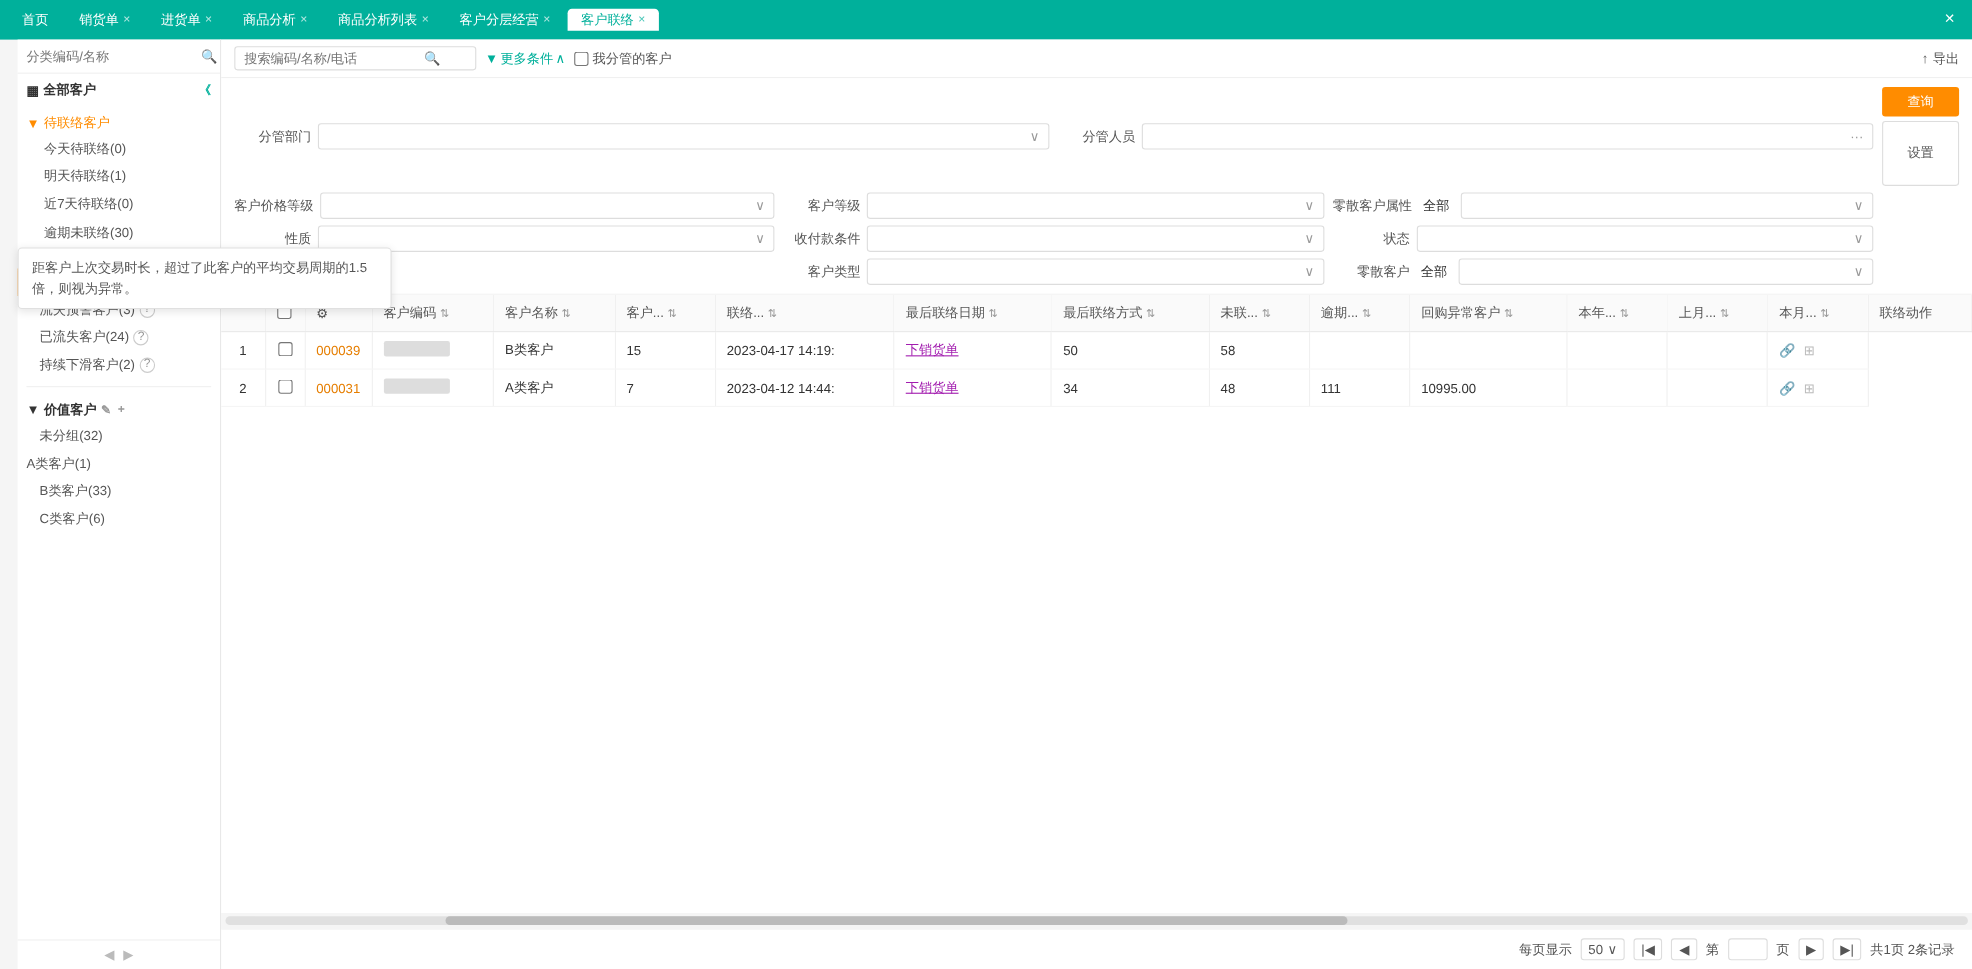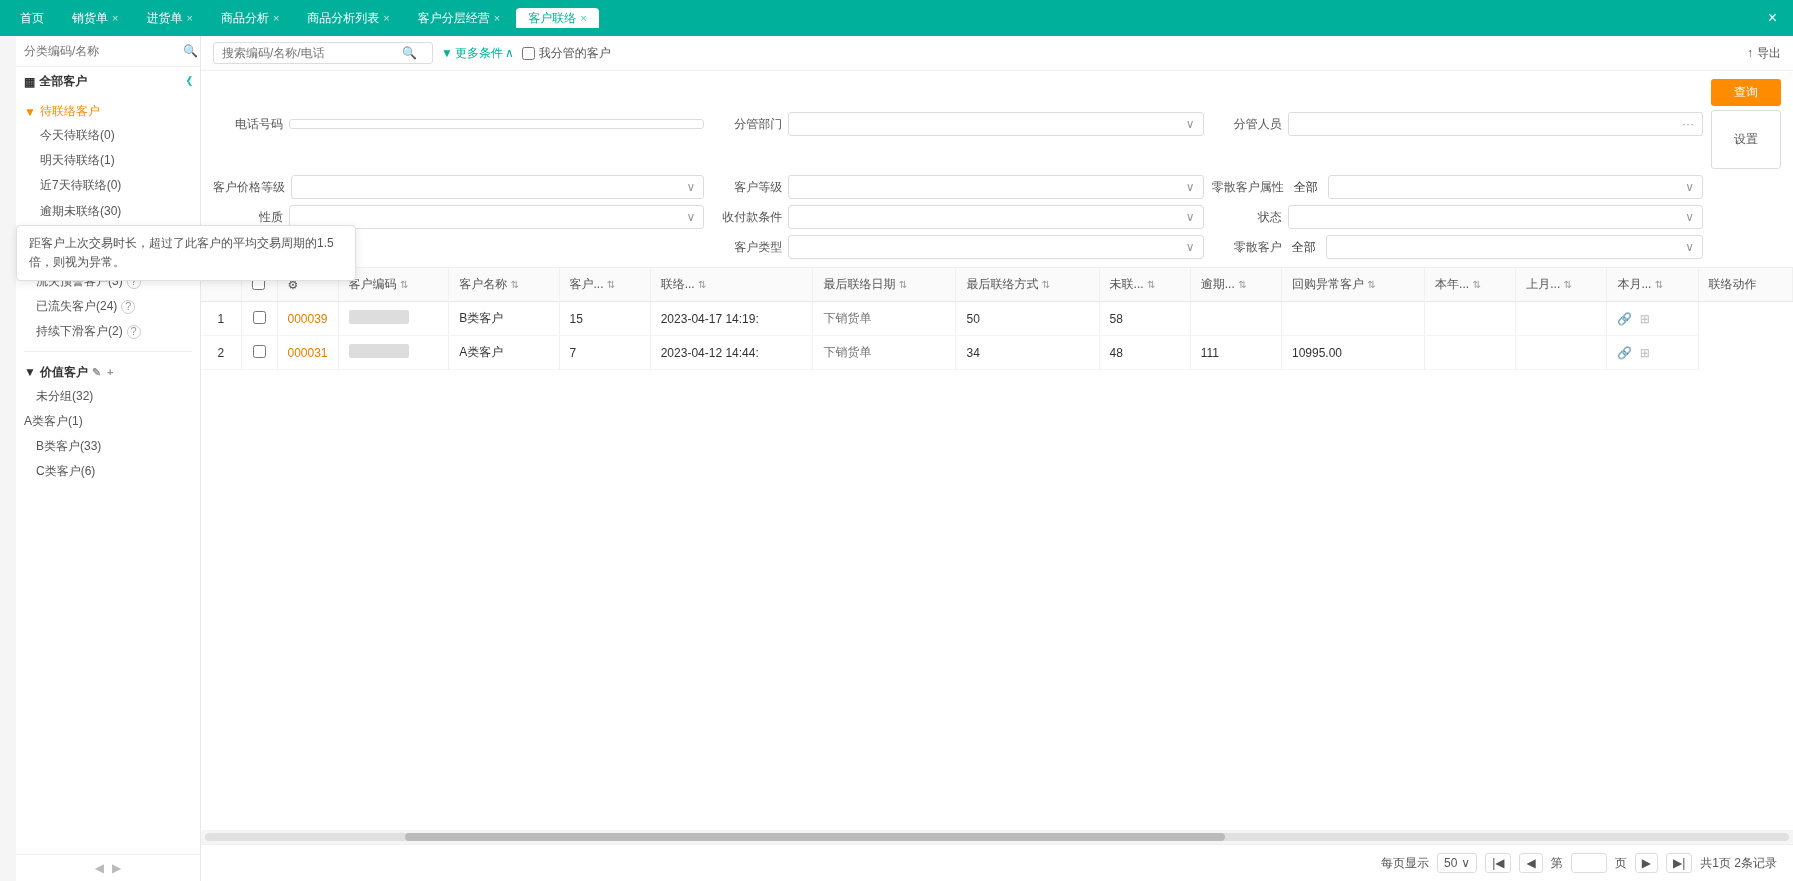--- a/index.html
+++ b/index.html
@@ -27,21 +27,21 @@
     .sidebar-item { padding: 3px 0 3px 16px; color: #555; cursor: pointer; line-height: 1.6; }
     .sidebar-item.active { background: #fff3ec; color: #ff8c00; border-radius: 4px; padding-left: 16px; font-weight: bold; }
     .sidebar-section-title { color: #333; font-weight: bold; display: flex; align-items: center; gap: 4px; padding: 6px 8px 3px; }
     .sidebar-edit-icon { color: #999; font-size: 11px; cursor: pointer; }
 
     
     .content { flex: 1; display: flex; flex-direction: column; background: #f5f5f5; overflow: hidden; }
 
     
     .filter-bar { background: #fff; padding: 6px 12px; display: flex; align-items: center; gap: 8px; border-bottom: 1px solid #f0f0f0; }
-    .filter-search { display: flex; align-items: center; border: 1px solid #ddd; border-radius: 3px; padding: 3px 8px; gap: 20px; width: 220px; }
+    .filter-search { display: flex; align-items: center; border: 1px solid #ddd; border-radius: 3px; padding: 3px 8px; gap: 4px; width: 220px; }
     .filter-search input { border: none; outline: none; font-size: 12px; color: #999; width: 160px; }
     .filter-search .search-icon { color: #00b09b; }
     .more-conditions { color: #00b09b; cursor: pointer; display: flex; align-items: center; gap: 2px; }
     .my-customers { display: flex; align-items: center; gap: 4px; color: #555; cursor: pointer; }
     .my-customers input[type=checkbox] { accent-color: #00b09b; }
     .export-btn { margin-left: auto; color: #555; cursor: pointer; display: flex; align-items: center; gap: 4px; }
 
     
     .adv-filters { background: #fff; padding: 8px 12px; border-bottom: 1px solid #f0f0f0; }
     .adv-row { display: flex; align-items: center; gap: 8px; margin-bottom: 6px; }
@@ -56,21 +56,21 @@
     .btn-setting { background: #fff; color: #555; border: 1px solid #ddd; border-radius: 3px; padding: 20px 16px; cursor: pointer; font-size: 12px; text-align: center; }
 
     
     .table-area { flex: 1; background: #fff; overflow: auto; margin: 0; }
     .data-table { width: 100%; border-collapse: collapse; }
     .data-table th { background: #fafafa; border-bottom: 1px solid #e8e8e8; border-right: 1px solid #f0f0f0; padding: 8px 10px; color: #555; font-weight: normal; white-space: nowrap; text-align: left; position: sticky; top: 0; z-index: 2; }
     .data-table td { border-bottom: 1px solid #f5f5f5; border-right: 1px solid #f0f0f0; padding: 8px 10px; color: #333; white-space: nowrap; }
     .col-num { width: 40px; text-align: center; }
     .col-check { width: 36px; text-align: center; }
     .col-setting { width: 36px; text-align: center; cursor: pointer; }
-    .link-text { color: #737373; cursor: pointer; }
+    .link-text { color: #a21caf; text-decoration: underline; cursor: pointer; }
     .col-sort { color: #999; font-size: 10px; cursor: pointer; }
 
     
     .pagination { background: #fff; padding: 8px 16px; display: flex; align-items: center; justify-content: flex-end; gap: 8px; border-top: 1px solid #f0f0f0; }
     .page-label { color: #555; }
     .page-size-select { border: 1px solid #ddd; border-radius: 3px; padding: 2px 6px; color: #555; display: flex; align-items: center; gap: 4px; cursor: pointer; }
     .page-nav-btn { border: 1px solid #ddd; border-radius: 3px; padding: 2px 6px; cursor: pointer; color: #555; background: #fff; }
     .page-input { border: 1px solid #ddd; border-radius: 3px; padding: 2px 6px; width: 36px; text-align: center; color: #333; }
     .total-records { color: #555; }
 
@@ -219,24 +219,20 @@
       </div>
       <div class="export-btn" style="margin-left:auto;">
         <span>↑</span>
         <span>导出</span>
       </div>
     </div>
 
     <div class="adv-filters">
 
       <div class="adv-row">
-        <div class="filter-item">
-          <span class="filter-label">电话号码</span>
-          <div class="filter-input" style="flex:2;"></div>
-        </div>
         <div class="filter-item">
           <span class="filter-label">分管部门</span>
           <div class="filter-select" style="flex:2;">
             <span></span>
             <span class="caret">∨</span>
           </div>
         </div>
         <div class="filter-item">
           <span class="filter-label">分管人员</span>
           <div class="filter-select" style="flex:2;">

